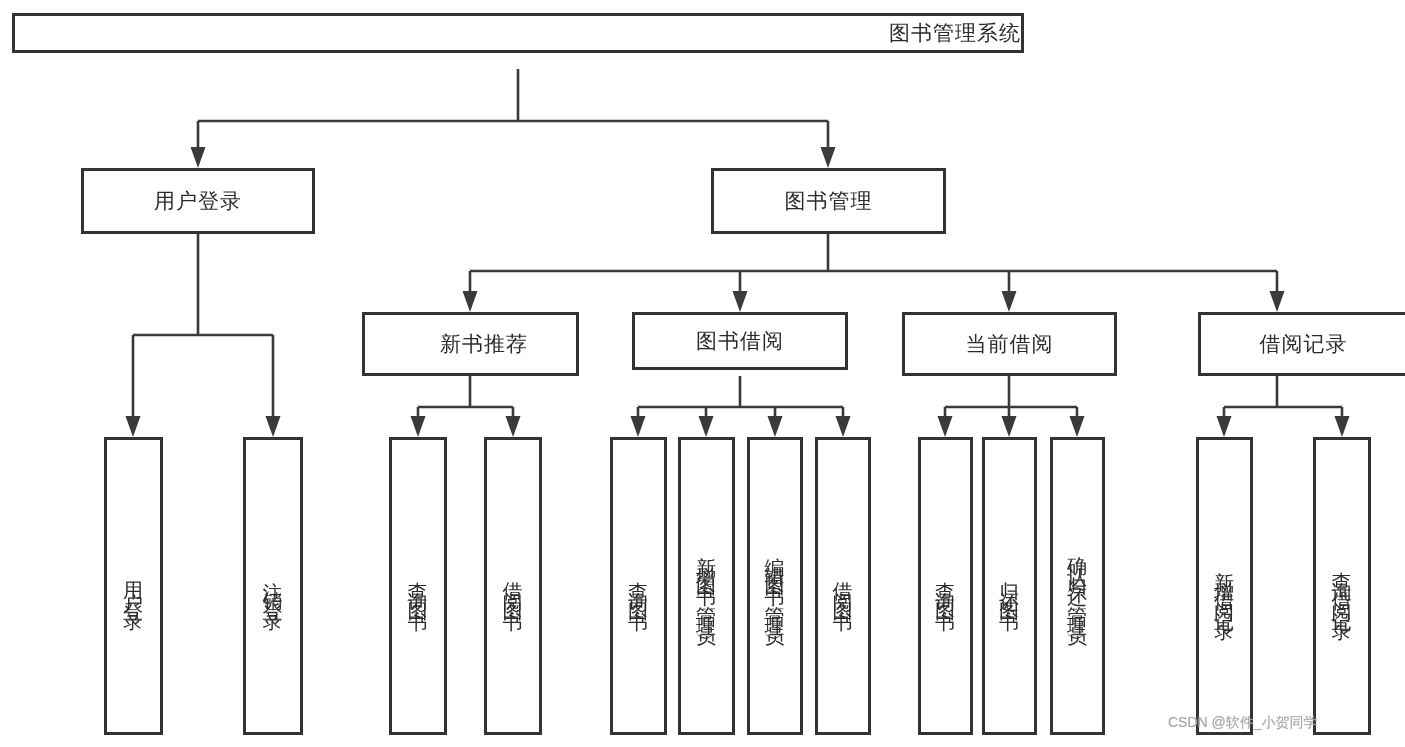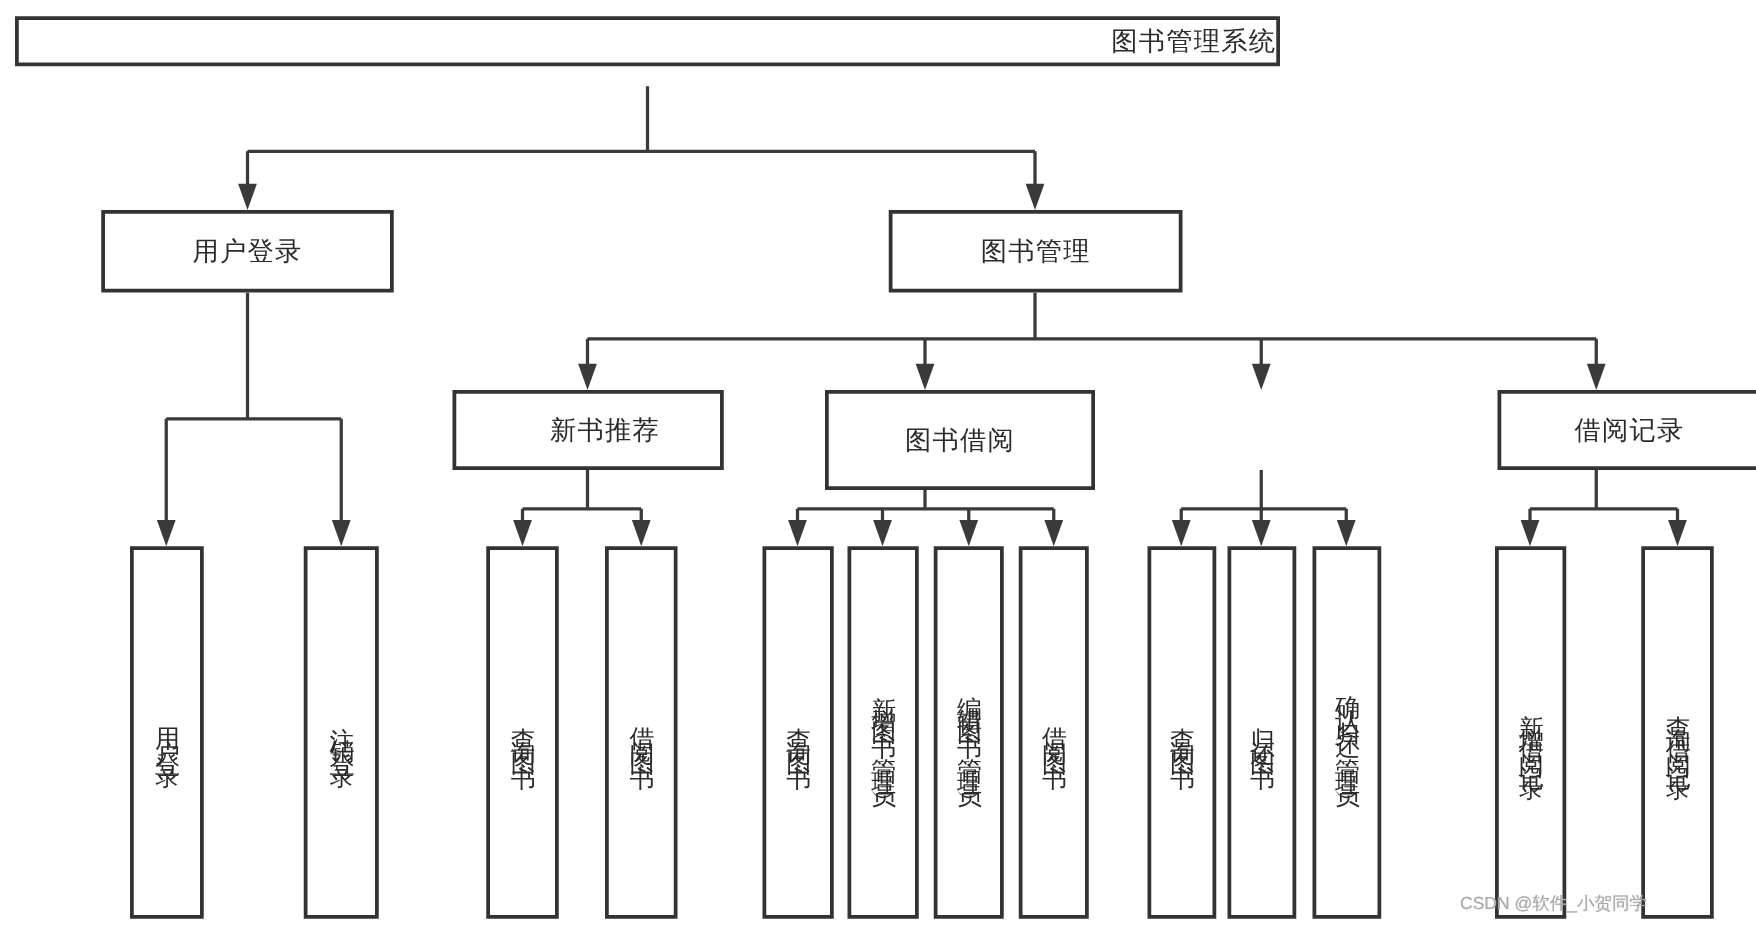--- a/index.html
+++ b/index.html
@@ -101,22 +101,25 @@
   <div class="node" style="left:81px; top:168px; width:234px; height:66px;">
     <span class="hlabel">用户登录</span>
   </div>
   <div class="node" style="left:711px; top:168px; width:235px; height:66px;">
     <span class="hlabel">图书管理</span>
   </div>
 
   <div class="node" style="left:362px; top:312px; width:217px; height:64px;padding-left:27px;">
     <span class="hlabel">新书推荐</span>
   </div>
-  <div class="node" style="left:660px; top:312px; width:216px; height:80px;align-items:center;">
+  <div class="node" style="left:632px; top:312px; width:216px; height:58px;align-items:center;">
     <span class="hlabel">图书借阅</span>
+  </div>
+  <div class="node" style="left:902px; top:312px; width:215px; height:64px;">
+    <span class="hlabel">当前借阅</span>
   </div>
   <div class="node" style="left:1172px; top:312px; width:211px; height:64px;margin-left:26px;">
     <span class="hlabel">借阅记录</span>
   </div>
 
   <div class="node leaf" style="left:104px; top:437px; width:59px; height:298px;">
     <span class="vlabel">用户登录</span>
   </div>
   <div class="node leaf" style="left:243px; top:437px; width:60px; height:298px;">
     <span class="vlabel">注销登录</span>

